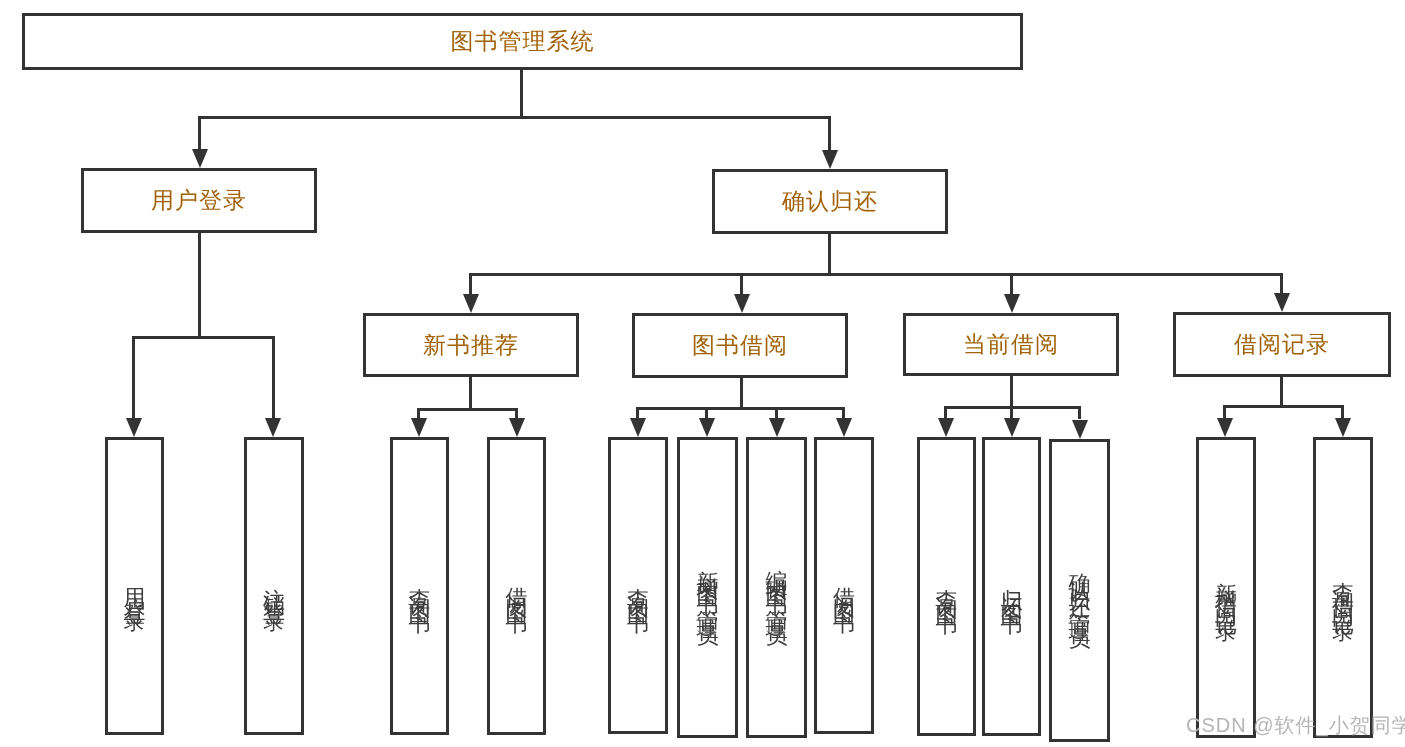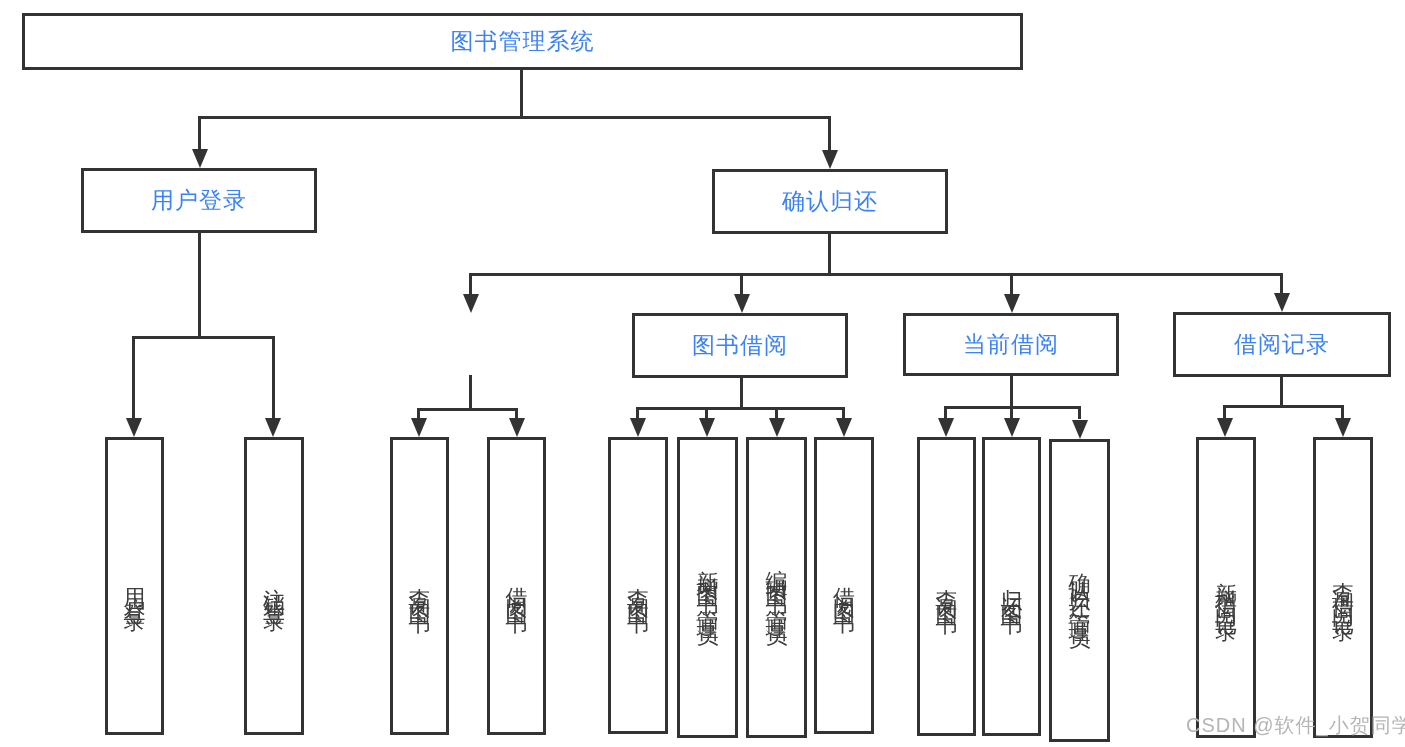--- a/index.html
+++ b/index.html
@@ -7,21 +7,21 @@
     width:1405px;height:747px;position:relative;overflow:hidden;
     background:#ffffff;
     font-family:"Liberation Sans","DejaVu Sans",sans-serif;
   }
   .stage{position:absolute;left:0;top:0;width:1405px;height:747px;}
   
   .node{
     position:absolute;box-sizing:border-box;
     border:3px solid #333333;background:#ffffff;
     display:flex;align-items:center;justify-content:center;
-    color:#3b82f6;font-size:23px;letter-spacing:1px;
+    color:#a16207;font-size:23px;letter-spacing:1px;
     white-space:nowrap;
   }
   .leaf{
     position:absolute;box-sizing:border-box;
     border:3px solid #333333;background:#ffffff;
     display:flex;align-items:center;justify-content:center;
     color:#3d3d3d;font-size:22px;
   }
   .leaf span{
     writing-mode:vertical-rl;
@@ -78,20 +78,23 @@
   <div class="hline" style="left:469px;top:273px;width:814px;"></div>
   <div class="vline" style="left:469px;top:273px;height:22px;"></div>
   <div class="arrow" style="left:463px;top:294px;"></div>
   <div class="vline" style="left:740px;top:273px;height:22px;"></div>
   <div class="arrow" style="left:734px;top:294px;"></div>
   <div class="vline" style="left:1010px;top:273px;height:22px;"></div>
   <div class="arrow" style="left:1004px;top:294px;"></div>
   <div class="vline" style="left:1280px;top:273px;height:22px;"></div>
   <div class="arrow" style="left:1274px;top:293px;"></div>
 
+  <div class="node" style="left:363px;top:313px;width:216px;height:64px;">
+    <span>新书推荐</span>
+  </div>
   <div class="node" style="left:632px;top:313px;width:216px;height:65px;">
     <span>图书借阅</span>
   </div>
   <div class="node" style="left:903px;top:313px;width:216px;height:63px;">
     <span>当前借阅</span>
   </div>
   <div class="node" style="left:1173px;top:312px;width:218px;height:65px;">
     <span>借阅记录</span>
   </div>
 

